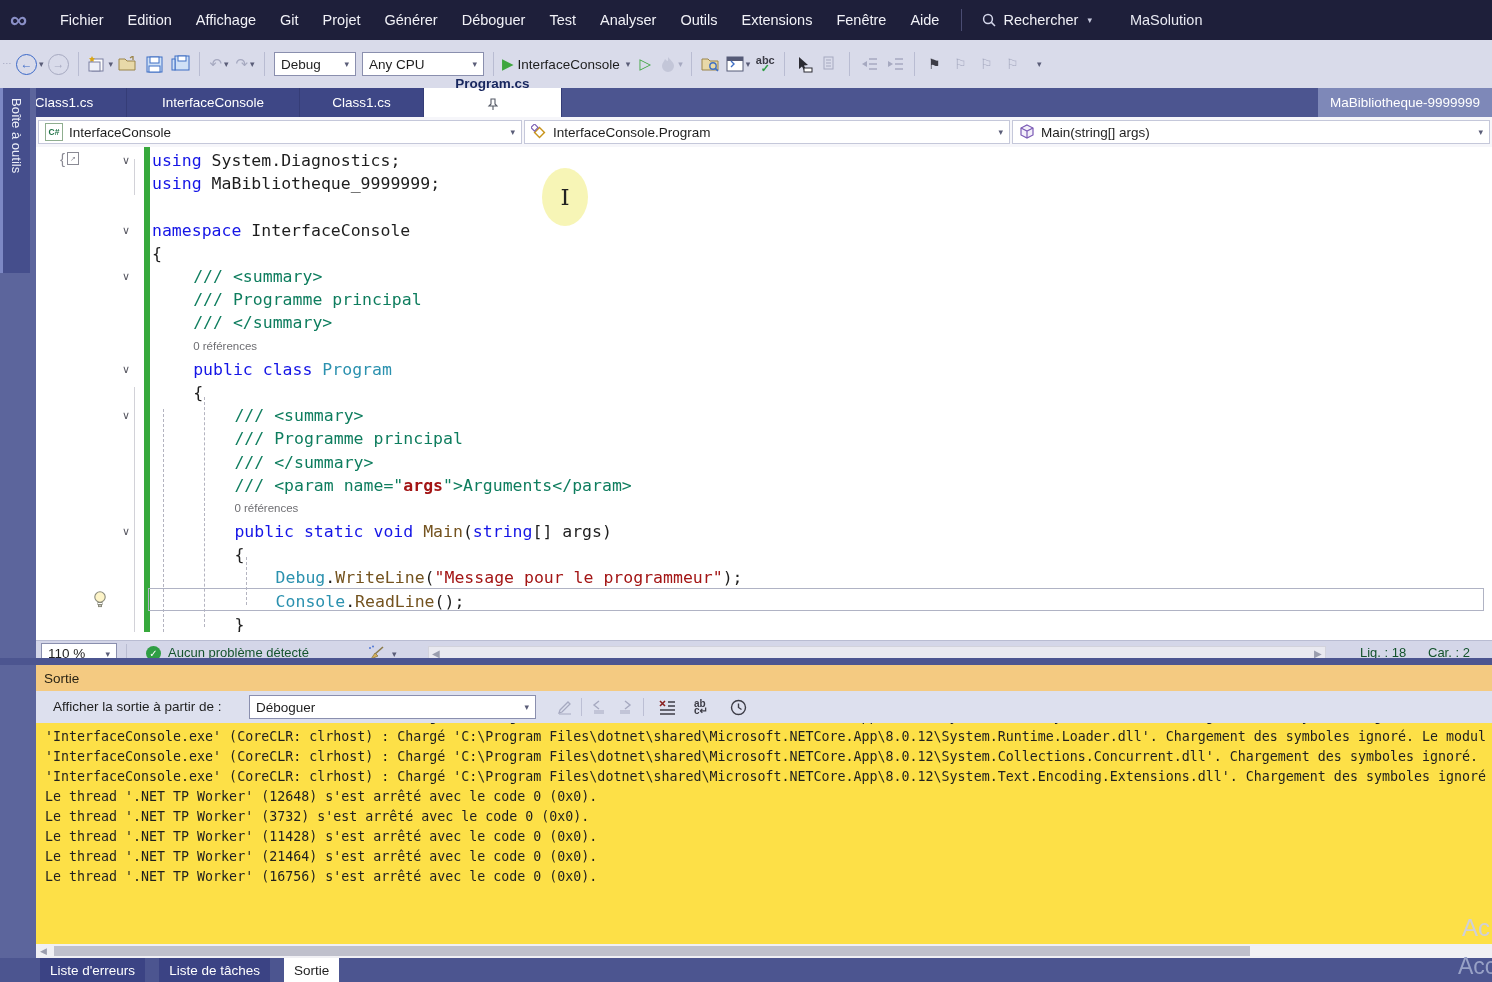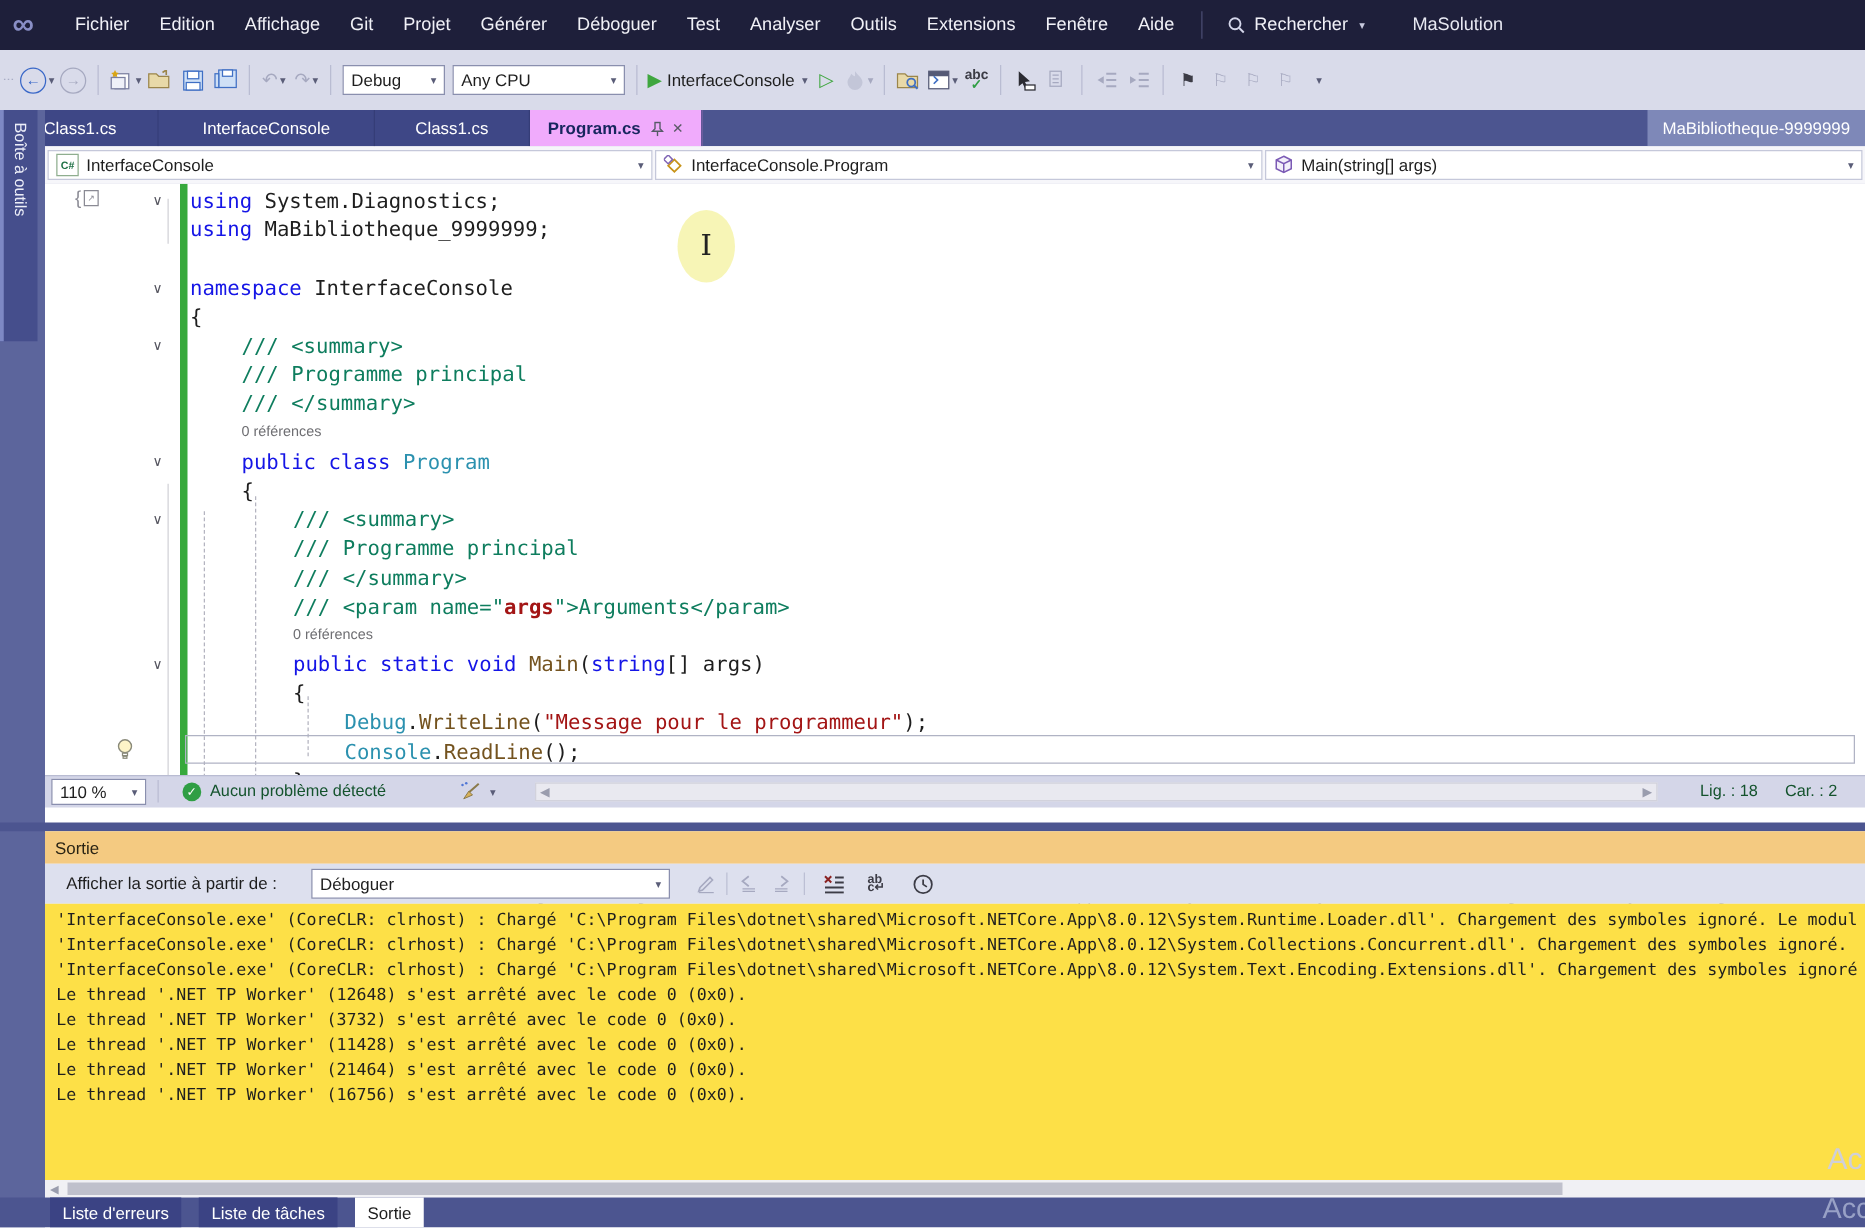--- a/index.html
+++ b/index.html
@@ -28,21 +28,21 @@
   .combo .dd{margin-left:10px;}
   .play{color:#3fa63f;font-size:15px;}
   .runlabel{font-size:13.5px;color:#1e1e1e;margin:0 4px;}
   .flag{font-size:14px;color:#3c3c46;}
   .flag.dis{color:#a6a9c0;}
 
   
   #tabstrip{left:0;top:88px;width:1492px;height:29px;background:#4c5590;}
   .dtab{position:absolute;top:0;height:29px;display:flex;align-items:center;justify-content:center;gap:7px;
         background:#3e4786;color:#fff;font-size:13.5px;box-sizing:border-box;border-right:1px solid #353d77;}
-  .dtab.active{background:#f0abfc;color:#17265e;font-weight:bold;}
+  .dtab.active{background:#ffffff;color:#17265e;font-weight:bold;flex-direction:column;}
   .dtab .tclose{font-size:11px;color:#5a5a66;font-weight:normal;}
 
   
   #navbar{left:36px;top:117px;width:1456px;height:30px;background:#f6f6fa;border-bottom:1px solid #c9ccdd;}
   .navcombo{position:absolute;top:3px;height:24px;background:#fff;border:1px solid #c5c8da;display:flex;align-items:center;font-size:13.5px;color:#1e1e1e;padding:0 6px;box-sizing:border-box;gap:6px;}
   .navcombo .dd{margin-left:auto;}
 
   
   #rail{left:0;top:88px;width:36px;height:894px;background:#5c659c;}
   #toolbox-tab{left:0;top:88px;width:30px;height:185px;background:#454e8c;border-left:3px solid #7d88c4;box-sizing:border-box;
@@ -59,21 +59,21 @@
   .c-cmt{color:#0e7d5e;} .c-attr{color:#a31515;font-weight:bold;} .c-pl{color:#1e1e1e;}
   #greenbar{left:108px;top:0;width:6px;height:485px;background:#37a93c;}
   .sline{background:#d2d2d8;width:1px;}
   .guide{width:0;border-left:1px dashed #b4b4c0;}
   #curline{left:112px;top:441px;right:8px;height:23px;border:1px solid #b0b3c4;box-sizing:border-box;}
   #bulb{left:56px;top:443px;width:18px;height:19px;}
   #cursor-glow{left:506px;top:21px;width:46px;height:58px;border-radius:50%;background:rgba(247,244,178,0.95);
       display:flex;align-items:center;justify-content:center;font-family:"DejaVu Serif",serif;font-size:23px;color:#222;}
 
   
-  #edstatus{left:36px;top:620px;width:1456px;height:26px;background:#d4d6e8;border-top:1px solid #b9bcd2;box-sizing:border-box;}
+  #edstatus{left:36px;top:640px;width:1456px;height:26px;background:#d4d6e8;border-top:1px solid #b9bcd2;box-sizing:border-box;}
   #zoomsel{left:2px;top:2px;width:76px;height:21px;}
   .statxt{font-size:13px;color:#14532d;top:4px;}
   #healthdot{left:110px;top:5px;width:15px;height:15px;border-radius:50%;background:#2f9e44;color:#fff;font-size:10px;display:flex;align-items:center;justify-content:center;}
   #hscroll-ed{left:392px;top:5px;width:898px;height:15px;background:#e9e9f0;border:1px solid #d2d2dc;box-sizing:border-box;}
   .scrarr{color:#9a9dae;font-size:10px;top:7px;}
 
   
   #panelgap{left:0;top:658px;width:1492px;height:7px;background:#4c5590;}
   #outhdr{left:36px;top:665px;width:1456px;height:26px;background:#f4ca81;color:#2a2414;font-size:13.5px;display:flex;align-items:center;padding-left:8px;box-sizing:border-box;}
   #outtoolbar{left:36px;top:691px;width:1456px;height:32px;background:#dde0ee;}
@@ -168,21 +168,21 @@
       </svg>
     </span>
   <span class="tsep"></span>
   <span class="tbtn dis">↶<span class="dd">▾</span></span>
   <span class="tbtn dis">↷<span class="dd">▾</span></span>
   <span class="tsep"></span>
   <span class="combo" style="width:82px">
     <span>Debug</span>
       <span class="dd">▾</span>
     </span>
-  <span class="combo" style="width:138px">
+  <span class="combo" style="width:122px">
     <span>Any CPU</span>
       <span class="dd">▾</span>
     </span>
   <span class="tsep"></span>
   <span class="tbtn">
     <span class="play">▶</span>
       <span class="runlabel">InterfaceConsole</span>
       <span class="dd">▾</span>
     </span>
   <span class="tbtn">

